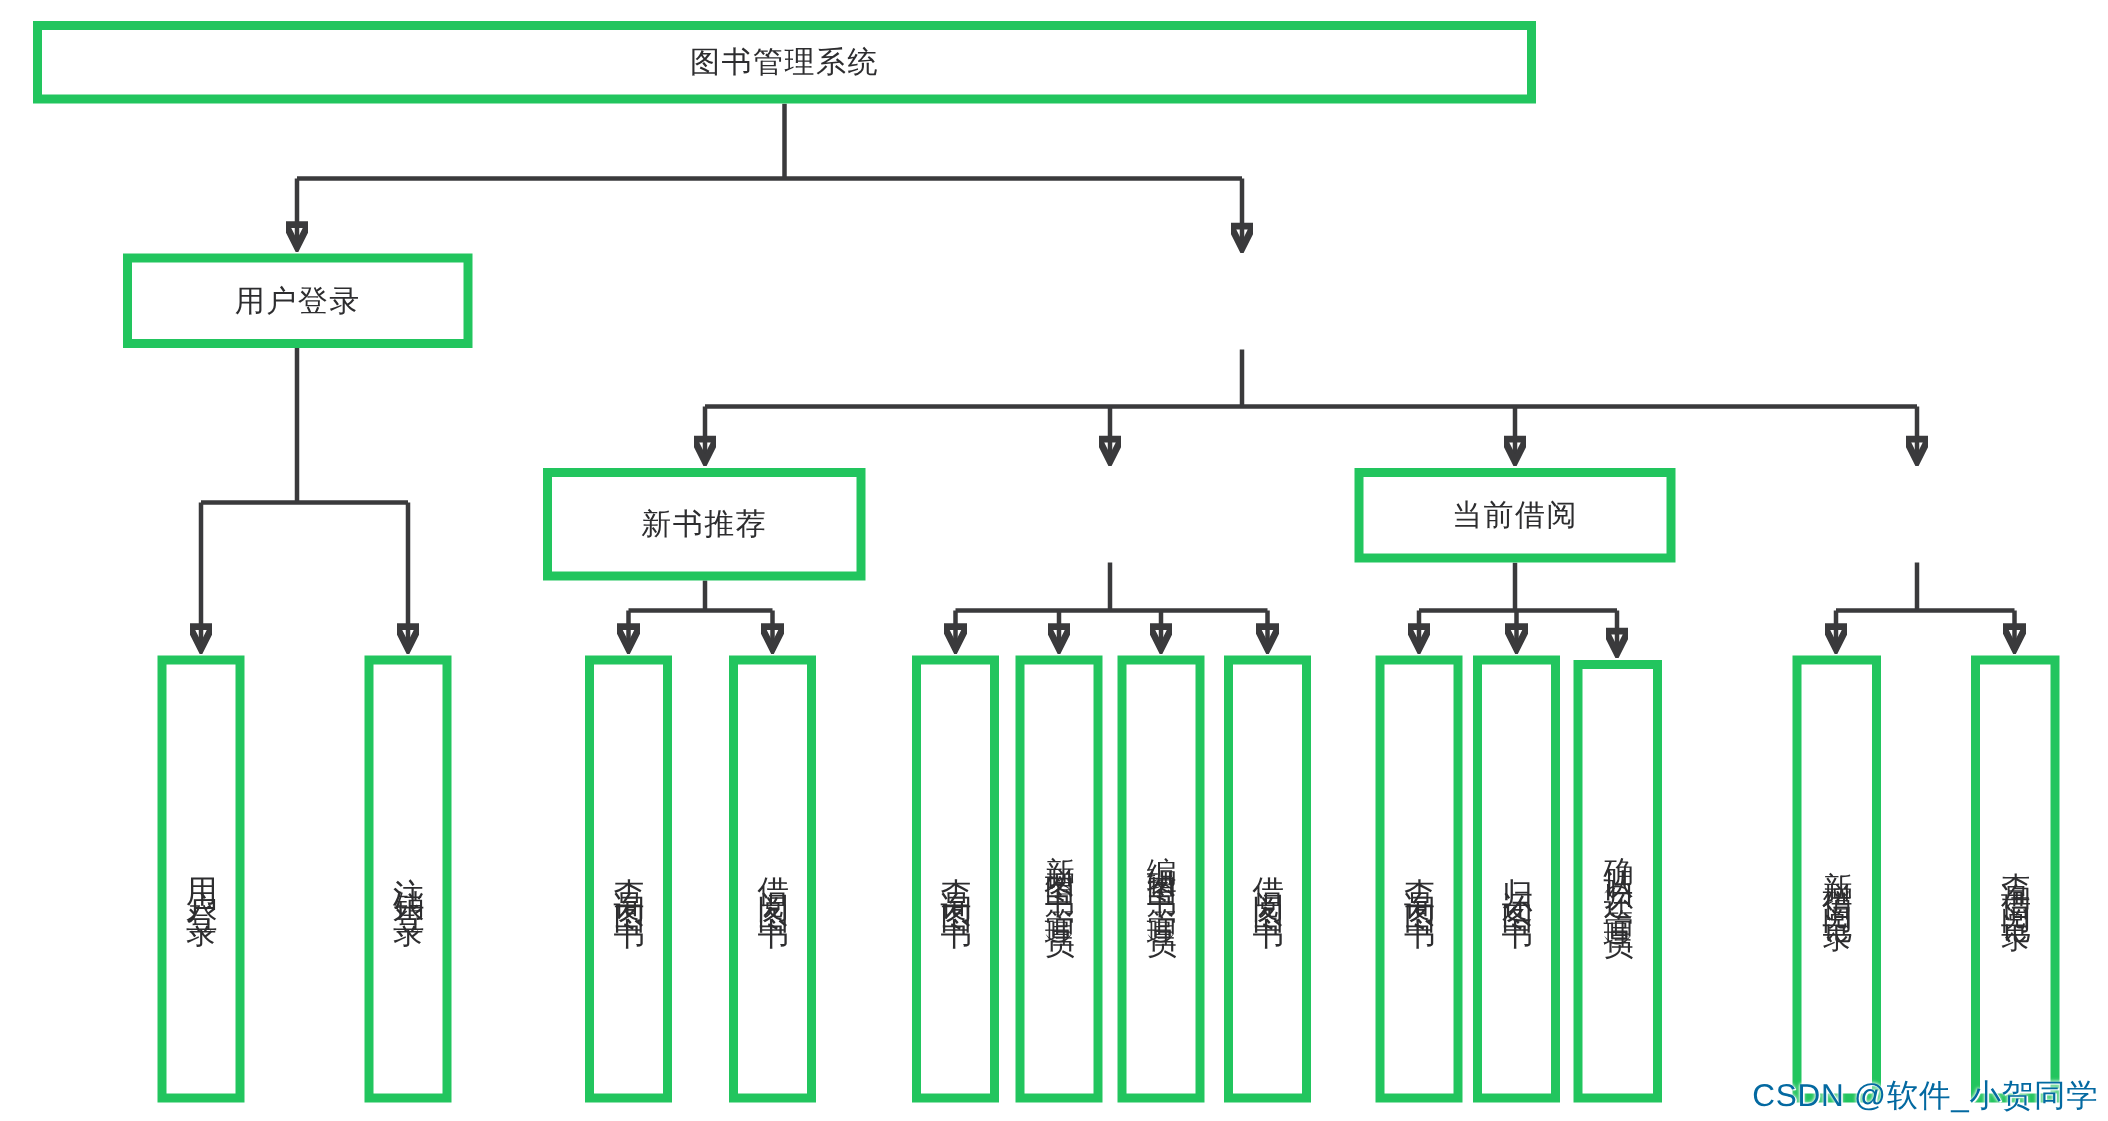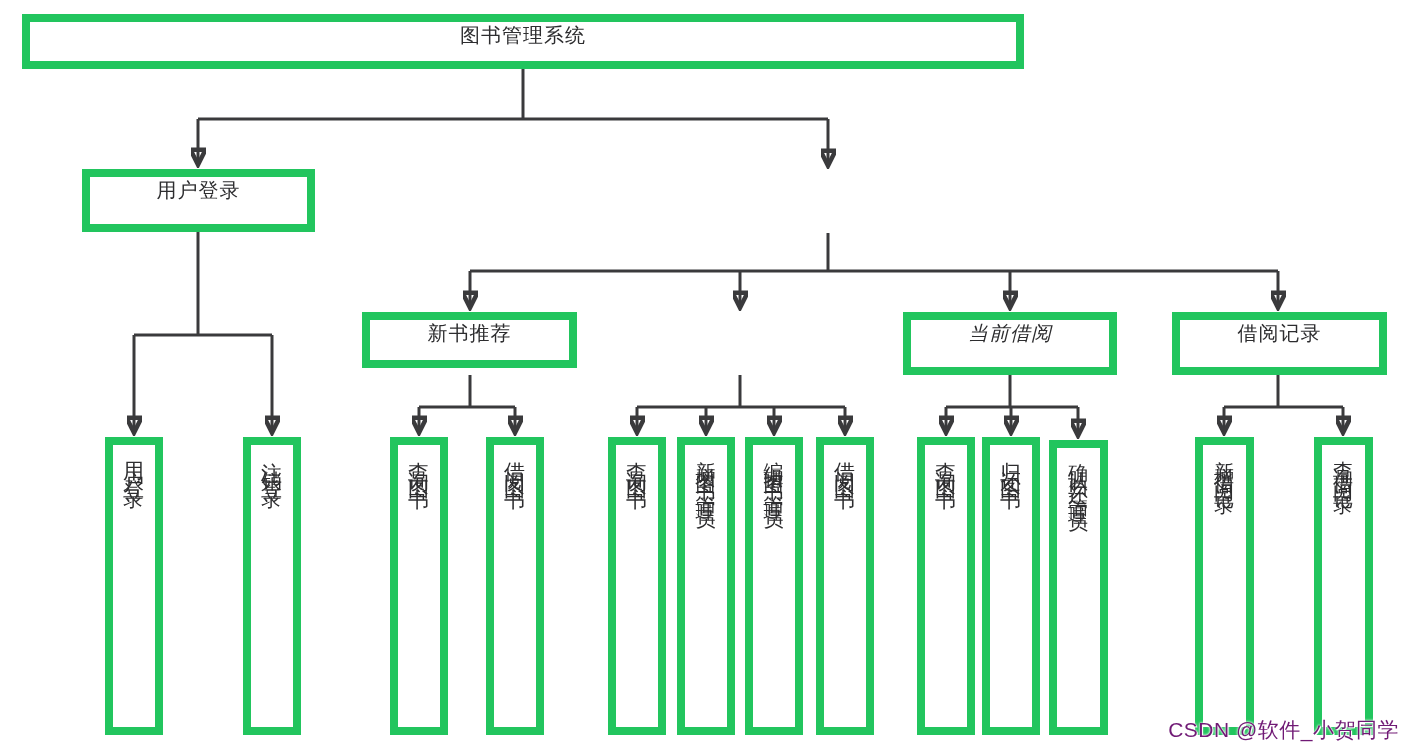--- a/index.html
+++ b/index.html
@@ -24,22 +24,23 @@
   }
   .connectors path {
     stroke: #3a3a3c;
     stroke-width: 3;
     fill: none;
   }
   .node {
     position: absolute;
     box-sizing: border-box;
     background: #ffffff;
-    border: 8px solid #22c55e;
+    border: 6px solid #22c55e;
     display: flex;
+    align-items: center;
     justify-content: center;
     z-index: 2;
   }
   .node .label {
     color: #2d2d2f;
     font-size: 20px;
     letter-spacing: 1px;
     white-space: nowrap;
   }
   .leaf .label {
@@ -52,21 +53,21 @@
   }
   .leaf.long .label {
     letter-spacing: 7px;
     font-size: 20px;
   }
   .watermark {
     position: absolute;
     right: 6px;
     bottom: 3px;
     z-index: 3;
-    color: #701a75;
+    color: #0369a1;
     font-size: 21px;
     letter-spacing: 0.5px;
     text-shadow: 0 0 2px #ffffff, 0 0 3px #ffffff, 1px 1px 0 #ffffff;
     white-space: nowrap;
   }
 </style>
 </head>
 <body>
 
 <div class="stage">
@@ -134,28 +135,25 @@
   </svg>
 
   <div class="node" style="left:22px; top:14px; width:1002px; height:55px;">
     <span class="label">图书管理系统</span>
   </div>
 
   <div class="node" style="left:82px; top:169px; width:233px; height:63px;">
     <span class="label">用户登录</span>
   </div>
 
-  <div class="node" style="left:362px; top:312px; width:215px; height:56px;">
+  <div class="node" style="left:362px; top:312px; width:215px; height:75px;">
     <span class="label">新书推荐</span>
   </div>
-  <div class="node" style="left:903px; top:312px; width:214px; height:63px;font-style:italic;">
+  <div class="node" style="left:903px; top:312px; width:214px; height:63px;">
     <span class="label">当前借阅</span>
-  </div>
-  <div class="node" style="left:1172px; top:312px; width:215px; height:63px;">
-    <span class="label">借阅记录</span>
   </div>
 
   <div class="node leaf" style="left:105px; top:437px; width:58px; height:298px;">
     <span class="label">用户登录</span>
   </div>
   <div class="node leaf" style="left:243px; top:437px; width:58px; height:298px;">
     <span class="label">注销登录</span>
   </div>
 
   <div class="node leaf" style="left:390px; top:437px; width:58px; height:298px;">

